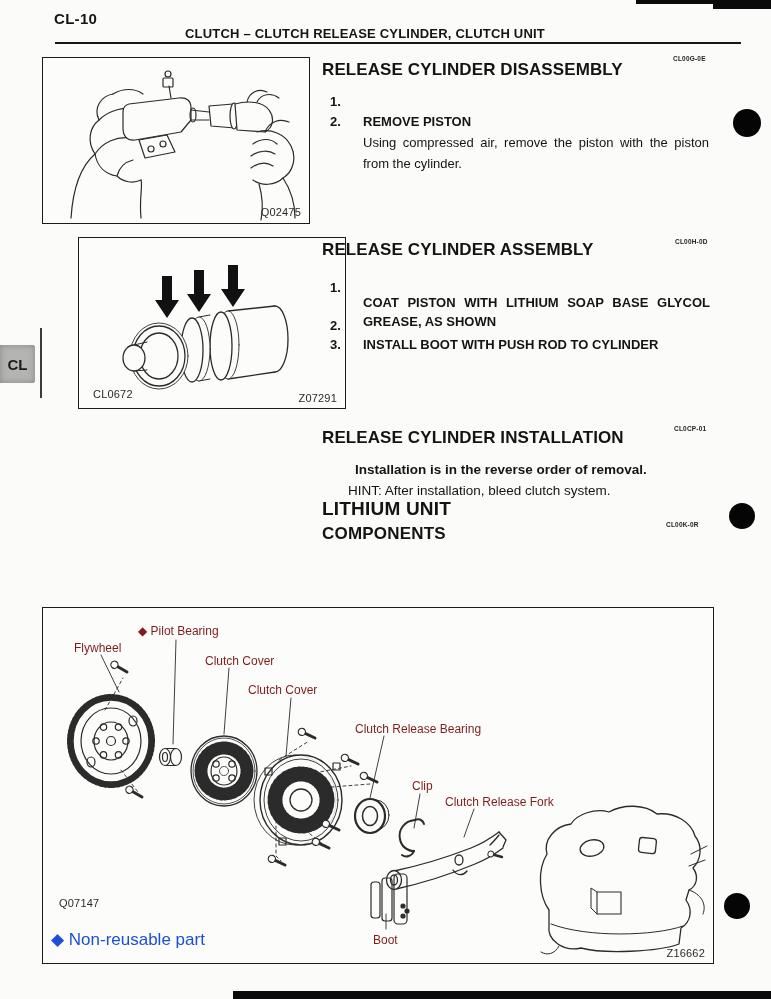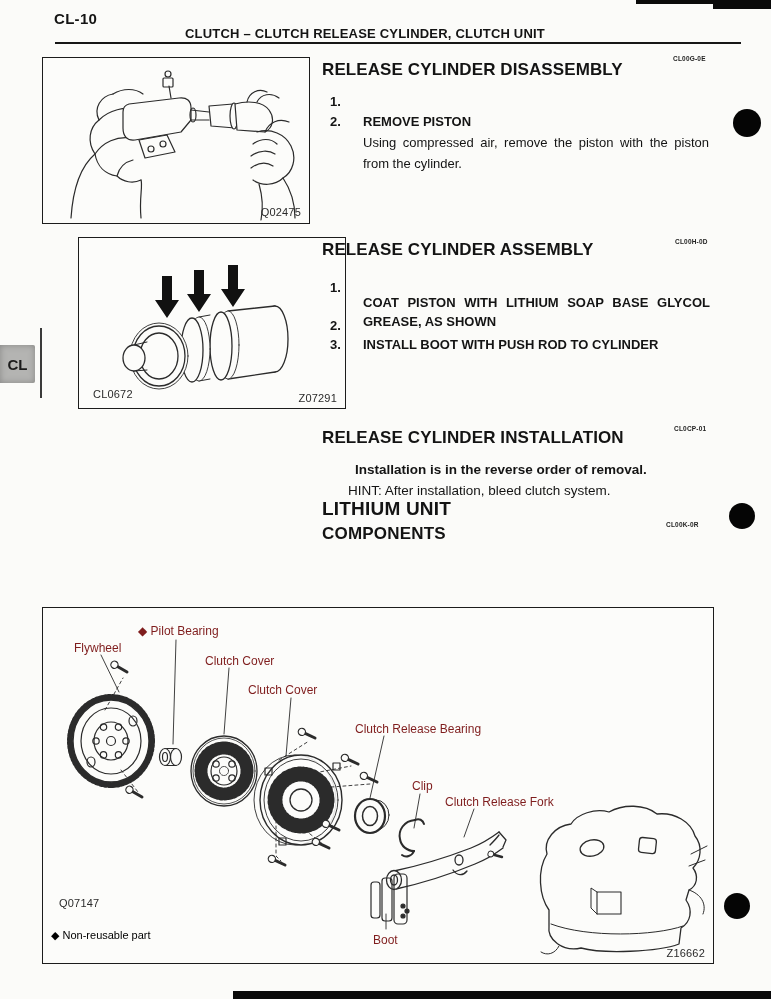--- a/index.html
+++ b/index.html
@@ -27,21 +27,21 @@
   .bigtitle{font-size:19px;font-weight:bold;letter-spacing:.2px;}
   .bigsub{font-size:17px;font-weight:bold;letter-spacing:.2px;}
   .tab{
     left:0;top:345px;width:35px;height:38px;background:#b4b4b2;
     display:flex;align-items:center;justify-content:center;
     font-size:15px;font-weight:bold;color:#1b1b1b;border-radius:0 2px 2px 0;
     box-shadow:inset 0 0 6px rgba(90,90,90,.5);
   }
   .tabline{left:40px;top:328px;width:1.5px;height:70px;background:#3a3a3a;}
   .flabel{font-size:12px;white-space:nowrap;color:#7f1d1d;}
-  .legend{font-size:11px;color:#000000;}
+  .legend{font-size:17px;color:#1d4ed8;}
   .dot{background:#050505;border-radius:50%;}
   .edge{background:#0a0a0a;}
   svg{display:block;}
 </style>
 </head>
 <body>
 
 <div class="page">
 
   <div class="abs pagenum">CL-10</div>

